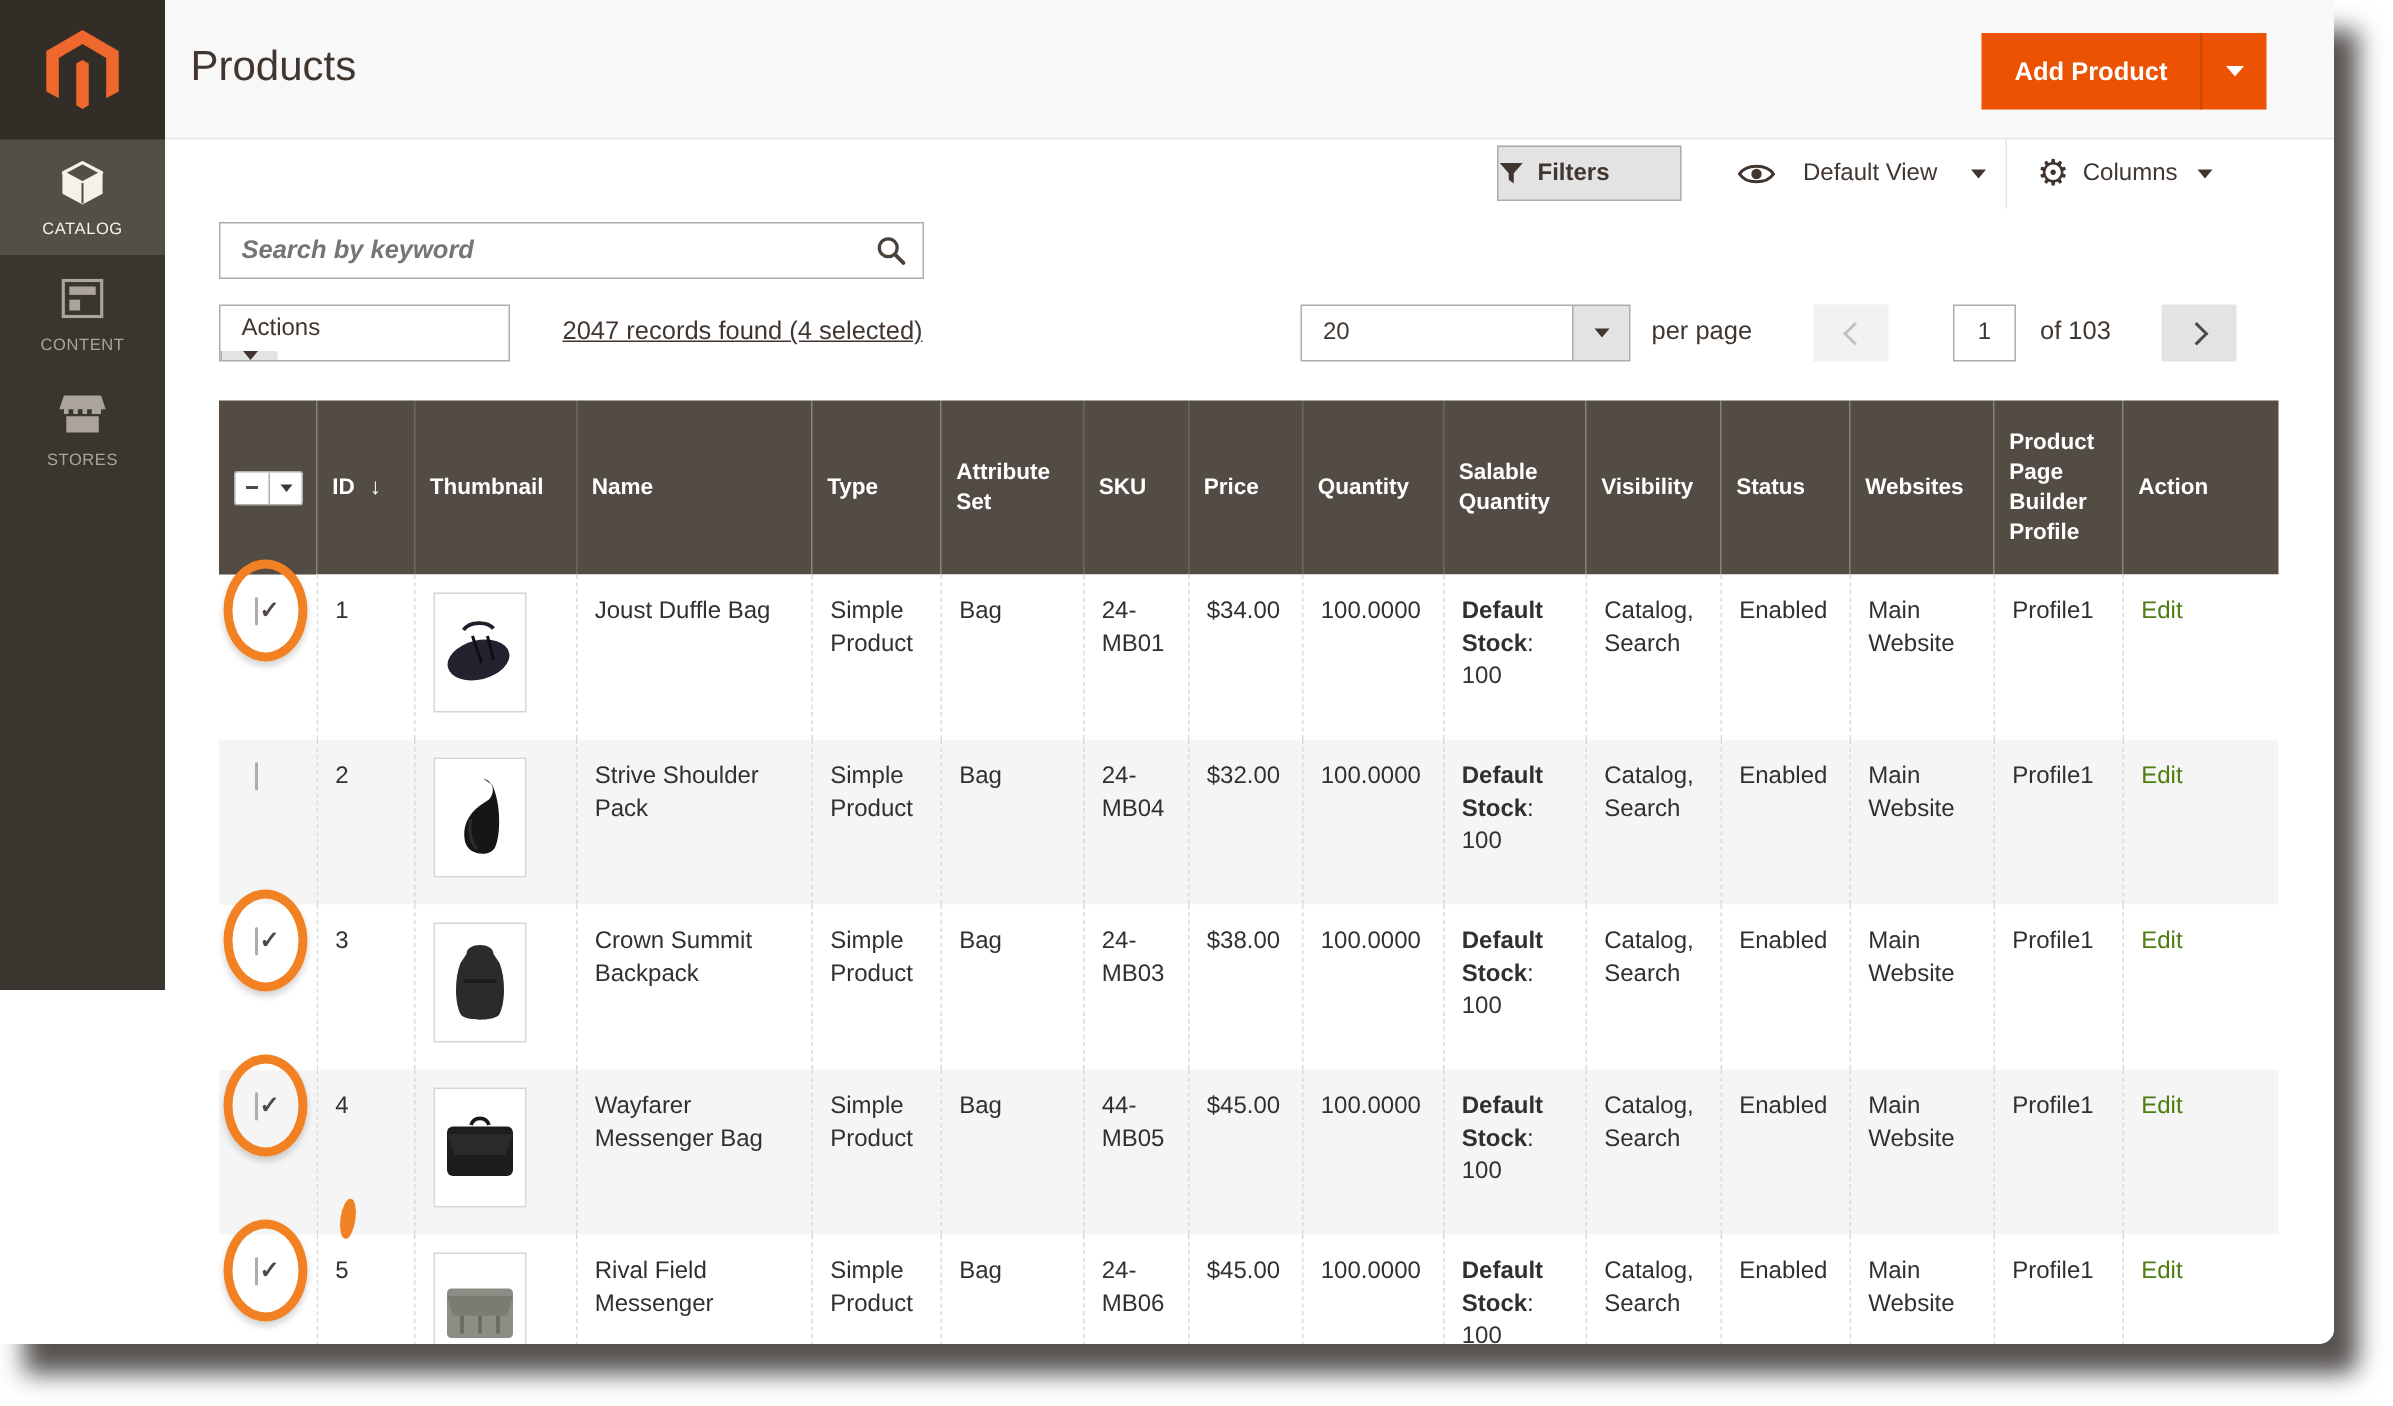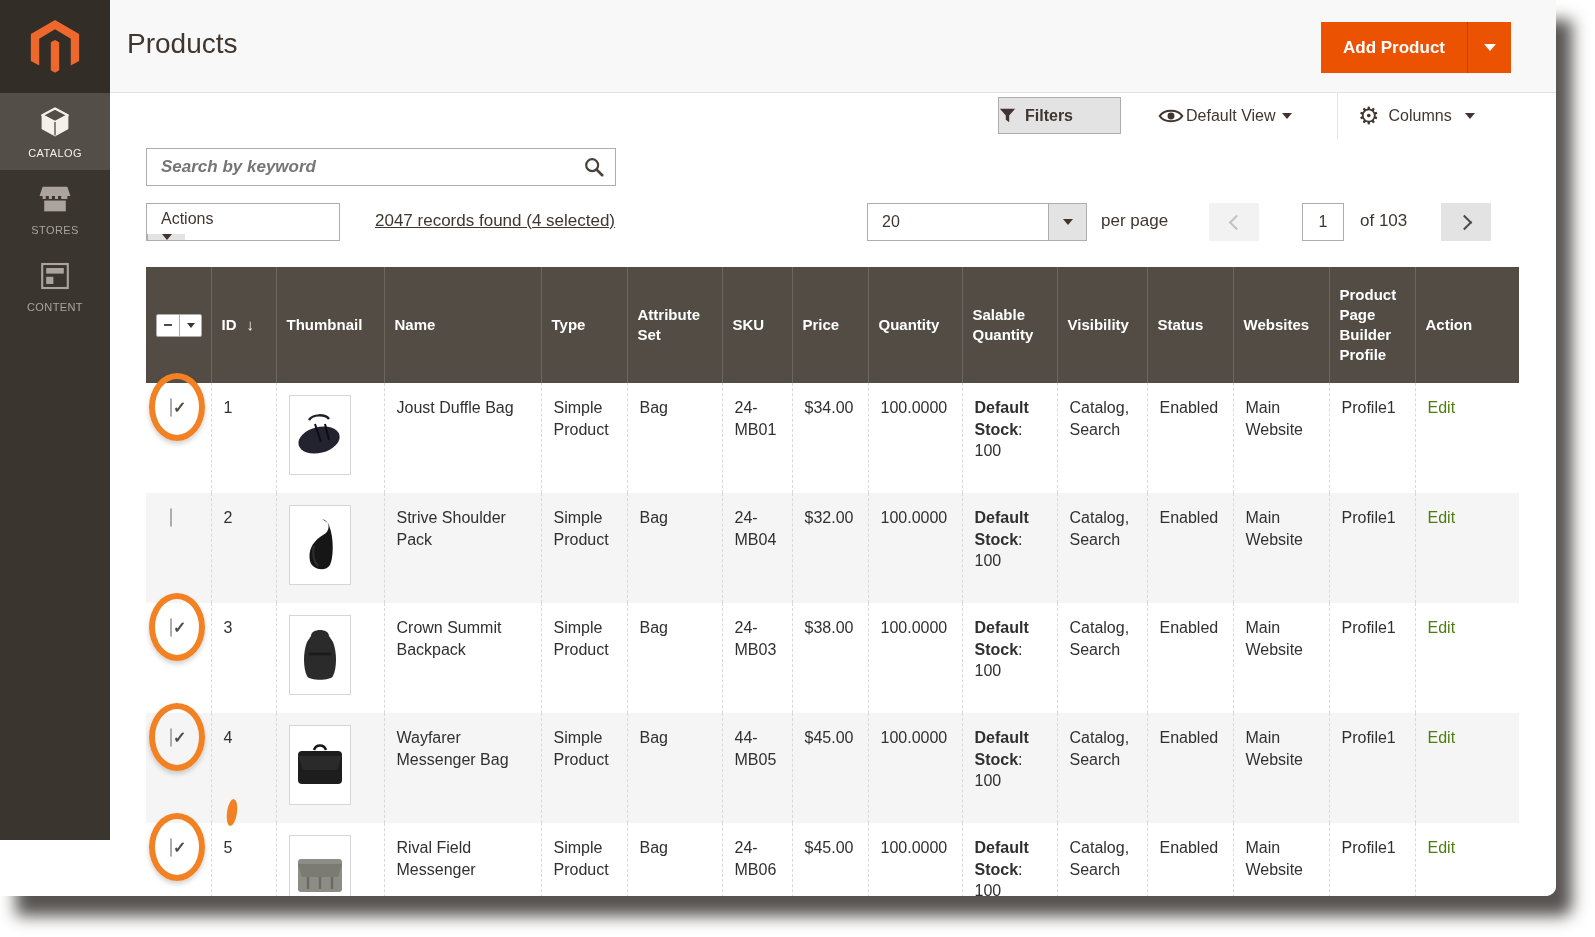--- a/index.html
+++ b/index.html
@@ -6,21 +6,21 @@
   html,body { width:1595px; height:937px; background:#fff; overflow:hidden;
     font-family:"Liberation Sans", sans-serif; }
 
   
   .window { position:absolute; left:0; top:0; width:1556px; height:896px;
     background:#fff; overflow:hidden;
     box-shadow: 16px 20px 16px 0 rgba(44,40,37,0.8);
     border-bottom-right-radius:10px; }
 
   
-  .sidebar { position:absolute; left:0; top:0; width:110px; height:840px; background:#3b352f; }
+  .sidebar { position:absolute; left:0; top:0; width:110px; height:660px; background:#3b352f; }
   .logo-cell { height:93px; background:#332d27; display:flex; align-items:center; justify-content:center; }
   .nav-item { height:77px; display:flex; flex-direction:column; align-items:center; justify-content:center;
     gap:7px; cursor:pointer; }
   .nav-item.active { background:#544e48; }
   .nav-item .nav-label { font-size:11px; letter-spacing:0.4px; color:#aaa49c; }
   .nav-item.active .nav-label { color:#f5f1ea; }
   .nav-icon { width:40px; height:36px; display:flex; align-items:center; justify-content:center; }
 
   
   .page-header { position:absolute; left:110px; top:0; right:0; height:93px;
@@ -35,21 +35,21 @@
     border-top:7px solid #fff; }
 
   
   .content { position:absolute; left:110px; top:93px; right:0; bottom:0; background:#fff; }
 
   
   .filters-btn { position:absolute; left:888px; top:4px; width:123px; height:37px;
     background:#e3e3e3; border:1px solid #adadad; display:flex; align-items:center; justify-content:flex-start;
     gap:9px; font-size:16px; font-weight:600; color:#41362f; cursor:pointer; }
   .view-switch { position:absolute; left:1048px; top:4px; height:37px; display:flex; align-items:center;
-    gap:2px; cursor:pointer; }
+    gap:18px; cursor:pointer; }
   .view-switch .lbl, .columns-ctl .lbl { font-size:16px; color:#41362f; }
   .caret-sm { width:0; height:0; border-left:5px solid transparent; border-right:5px solid transparent;
     border-top:6px solid #41362f; margin-left:4px; }
   .toolbar-divider { position:absolute; left:1227px; top:0px; width:1px; height:46px; background:#e3e3e3; }
   .columns-ctl { position:absolute; left:1248px; top:4px; height:37px; display:flex; align-items:center;
     gap:9px; cursor:pointer; }
   .gear-glyph { font-size:24px; color:#41362f; line-height:1; }
 
   
   .search-box { position:absolute; left:36px; top:55px; width:470px; height:38px;
@@ -143,36 +143,36 @@
           <path d="M20 4 L35 12 L20 20 L5 12 Z" fill="none" stroke="#f5f1ea" stroke-width="2.6" stroke-linejoin="round"></path>
           <path d="M5 12 L5 28 L20 36 L20 20 Z" fill="#f5f1ea" stroke="#f5f1ea" stroke-width="1.5" stroke-linejoin="round"></path>
           <path d="M35 12 L35 28 L20 36 L20 20 Z" fill="#f5f1ea" stroke="#f5f1ea" stroke-width="1.5" stroke-linejoin="round"></path>
           <path d="M20 20 L20 36" stroke="#544e48" stroke-width="1.6"></path>
         </svg>
       </span>
       <span class="nav-label">CATALOG</span>
     </div>
     <div class="nav-item">
       <span class="nav-icon">
-        <svg width="34" height="32" viewBox="0 0 44 40">
-          <path d="M6 4 h32 l4 12 h-40 Z M6 16 v4 h4 v-4 M14 16 v4 h4 v-4 M22 16 v4 h4 v-4 M30 16 v4 h4 v-4 M38 16 v4 h-4 v-4" fill="#aaa49c"></path>
-          <path d="M8 22 h28 v14 h-28 Z" fill="#aaa49c"></path>
-        </svg>
-      </span>
-      <span class="nav-label">STORES</span>
-    </div>
-    <div class="nav-item">
-      <span class="nav-icon">
         <svg width="32" height="32" viewBox="0 0 40 40">
           <rect x="4" y="5" width="32" height="30" fill="none" stroke="#aaa49c" stroke-width="2.6"></rect>
           <rect x="9" y="10" width="22" height="7" fill="#aaa49c"></rect>
           <rect x="9" y="21" width="9" height="9" fill="#aaa49c"></rect>
         </svg>
       </span>
       <span class="nav-label">CONTENT</span>
+    </div>
+    <div class="nav-item">
+      <span class="nav-icon">
+        <svg width="34" height="32" viewBox="0 0 44 40">
+          <path d="M6 4 h32 l4 12 h-40 Z M6 16 v4 h4 v-4 M14 16 v4 h4 v-4 M22 16 v4 h4 v-4 M30 16 v4 h4 v-4 M38 16 v4 h-4 v-4" fill="#aaa49c"></path>
+          <path d="M8 22 h28 v14 h-28 Z" fill="#aaa49c"></path>
+        </svg>
+      </span>
+      <span class="nav-label">STORES</span>
     </div>
   </div>
 
   <div class="page-header">
     <h1 class="page-title">Products</h1>
     <button class="add-product">
       <span class="ap-main">Add Product</span>
       <span class="ap-caret">
           <i class="caret-down"></i>
         </span>

